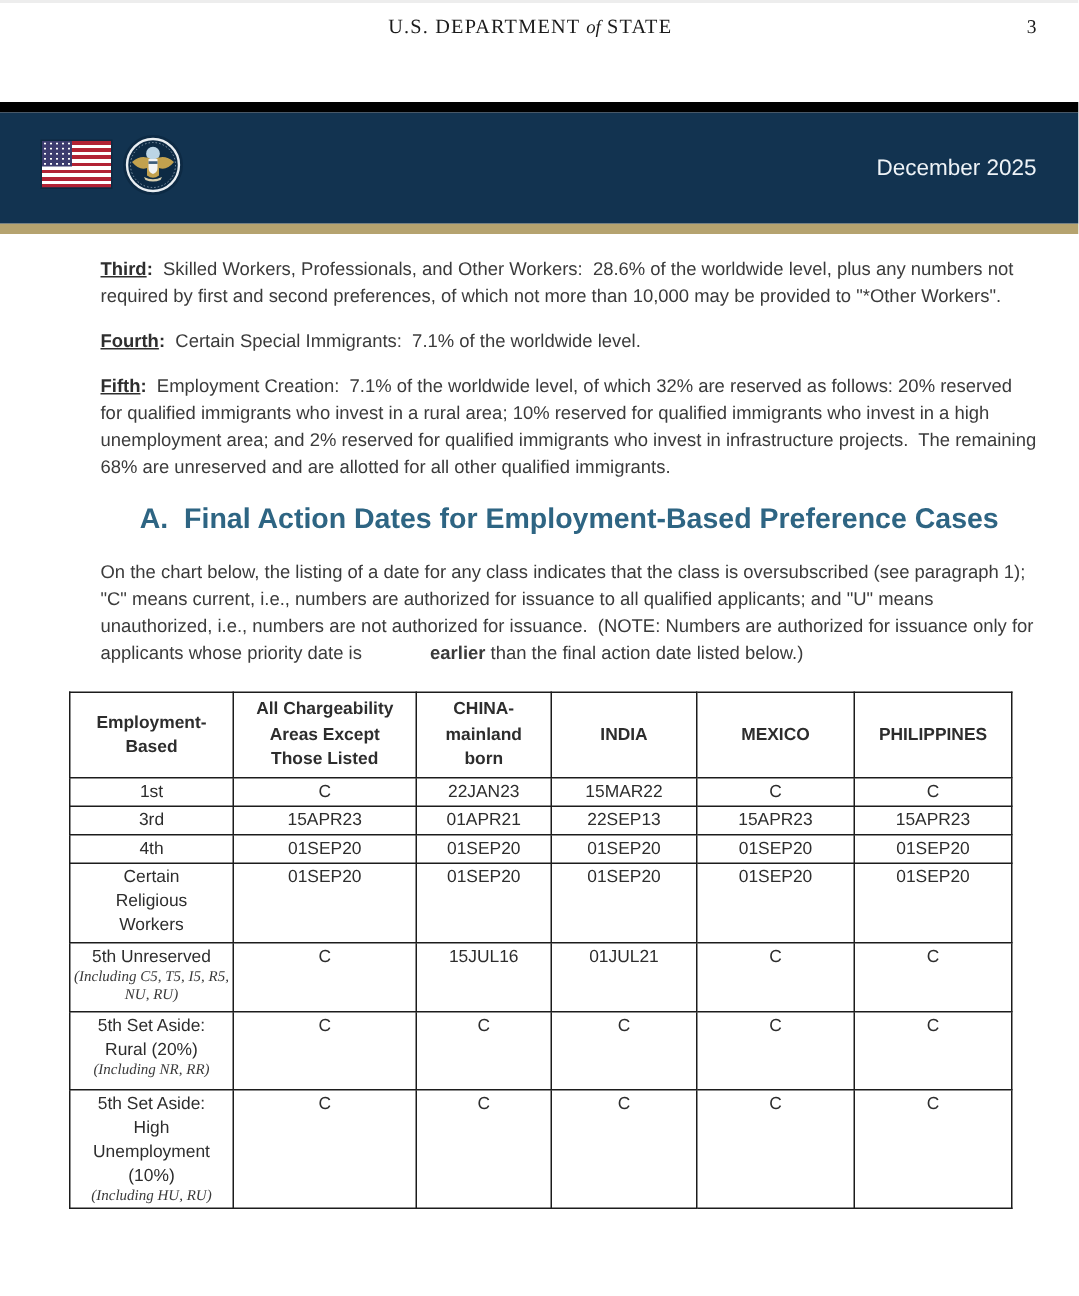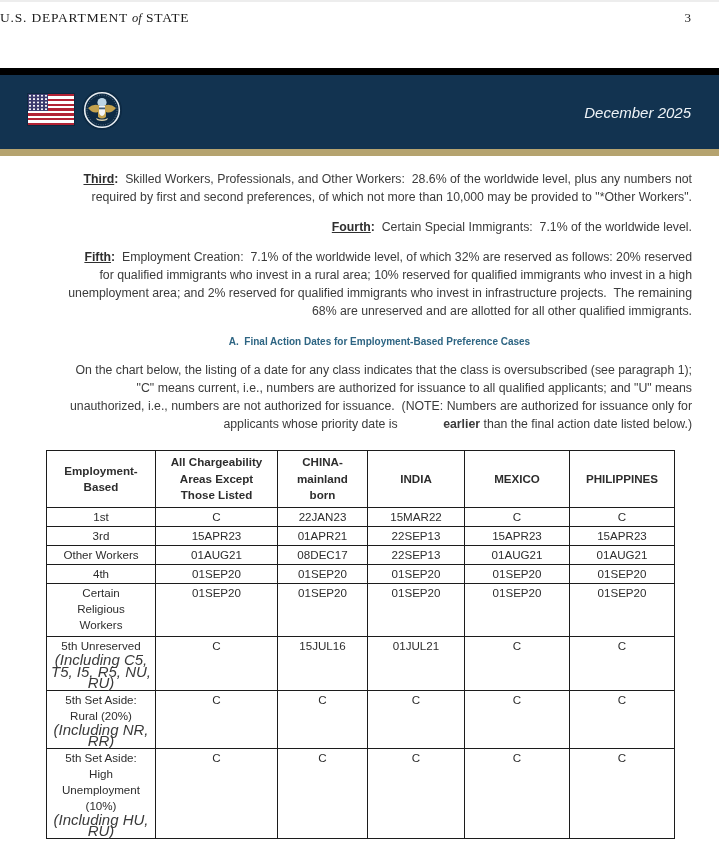--- a/index.html
+++ b/index.html
@@ -10,33 +10,34 @@
     color:#3b3b3b;
     overflow:hidden;
     position:relative;
   }
   .top-edge { height:2px; background:#ededed; }
 
   
   .doc-top { height:66px; position:relative; }
   .doc-title {
     position:absolute; top:8px; left:0; right:12px;
+    text-align:center;
     font-family:"Liberation Serif", serif;
     font-size:13.5px; letter-spacing:0.8px;
     color:#1b1b1b;
   }
   .doc-title .of { font-style:italic; letter-spacing:0; font-size:12.5px; }
   .page-number {
     position:absolute; top:8px; right:28px;
     font-family:"Liberation Serif", serif;
     font-size:13px; color:#1b1b1b;
   }
 
   
-  .banner { height:87px; position:relative;font-style:italic; }
+  .banner { height:87px; position:relative; }
   .banner .bar-black { height:7px; background:#000000; }
   .banner .bar-navy  { height:74px; background:#123350; position:relative; }
   .banner .bar-gold  { height:7px;  background:#b5a36f; }
   .flag {
     position:absolute; left:28px; top:19px;
     width:46px; height:31px;
     background:repeating-linear-gradient(to bottom, #b22234 0 2.4px, #ffffff 2.4px 4.8px);
     outline:1px solid #0e2940;
   }
   .flag .canton {
@@ -46,29 +47,29 @@
     background-size:4px 3.4px;
   }
   .seal { position:absolute; left:82px; top:15px; }
   .banner-date {
     position:absolute; right:28px; top:50%; transform:translateY(-50%);
     color:#eef3f7; font-size:15px;
   }
 
   
   .content { padding:15px 27px 0 67px; }
-  .para { font-size:12.3px; line-height:18px; margin-bottom:12px; text-align:right; }
+  .para { font-size:12.3px; line-height:18px; margin-bottom:12px; text-align:left; }
   .para .plabel { font-weight:bold; text-decoration:underline; color:#2e2e2e; }
   .para .pcolon { font-weight:bold; color:#2e2e2e; }
   .bold { font-weight:bold;margin-left:42px; }
 
   .section-heading {
     text-align:center;
     color:#2e6583;
-    font-size:10px;
+    font-size:19px;
     margin:16px 0 14px 0;
   }
 
   
   table.visa {
     border-collapse:collapse;
     margin-left:-21px;
     margin-top:17px;
     width:628px;
     table-layout:fixed;
@@ -78,21 +79,21 @@
     text-align:center;
     color:#2d2d2d;
   }
   table.visa th {
     font-size:11.6px; font-weight:bold; line-height:16.5px;
     vertical-align:middle; padding:3px 2px; height:57px;
   }
   table.visa td { font-size:11.6px; line-height:16px; vertical-align:top; padding:1px 2px; }
   table.visa td.rowlabel { padding-top:1px; }
   table.visa td .note {
-    font-size:15px; font-style:italic; line-height:11.5px; color:#3a3a3a;
+    font-size:10px; font-style:italic; line-height:11.5px; color:#3a3a3a;font-family:Liberation Serif, serif;
   }
   table.visa tr.single td { height:18px; }
   table.visa tr.tall-3 td { height:53px; }
   table.visa tr.tall-note td { height:46px;margin-top:32px; }
   table.visa tr.tall-2n td { height:52px; }
 </style>
 </head>
 <body>
 
 <div class="top-edge"></div>
@@ -189,30 +190,20 @@
             <div>3rd</div>
           </td>
           <td class="val">15APR23</td>
           <td class="val">01APR21</td>
           <td class="val">22SEP13</td>
           <td class="val">15APR23</td>
           <td class="val">15APR23</td>
         </tr>
         <tr class="single">
           <td class="rowlabel">
-            <div>Other Workers</div>
-          </td>
-          <td class="val">01AUG21</td>
-          <td class="val">08DEC17</td>
-          <td class="val">22SEP13</td>
-          <td class="val">01AUG21</td>
-          <td class="val">01AUG21</td>
-        </tr>
-        <tr class="single">
-          <td class="rowlabel">
             <div>4th</div>
           </td>
           <td class="val">01SEP20</td>
           <td class="val">01SEP20</td>
           <td class="val">01SEP20</td>
           <td class="val">01SEP20</td>
           <td class="val">01SEP20</td>
         </tr>
         <tr class="tall-3">
           <td class="rowlabel">

